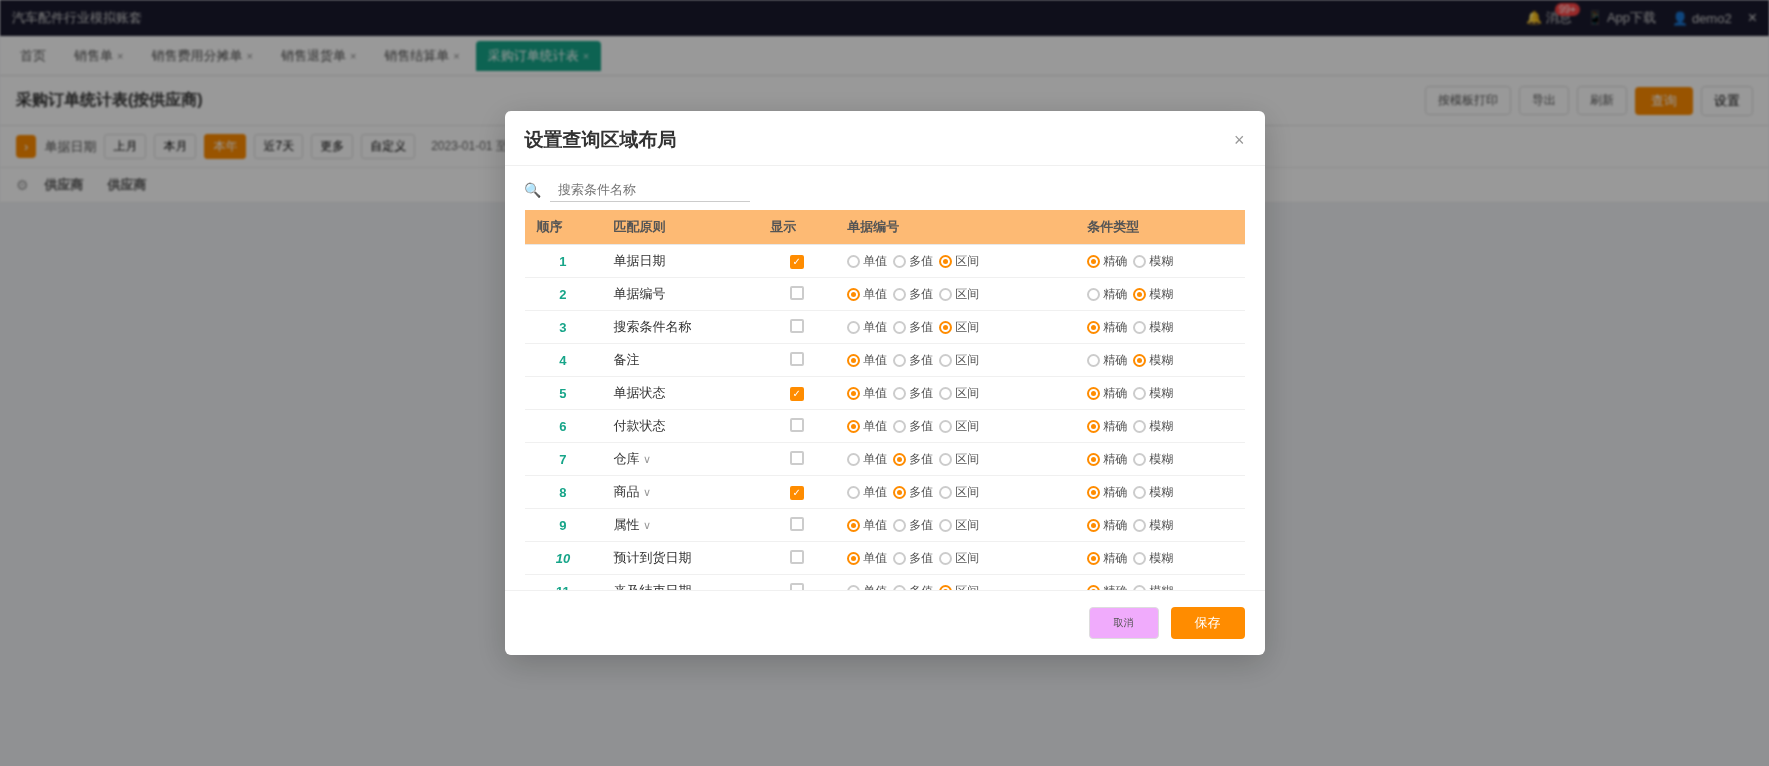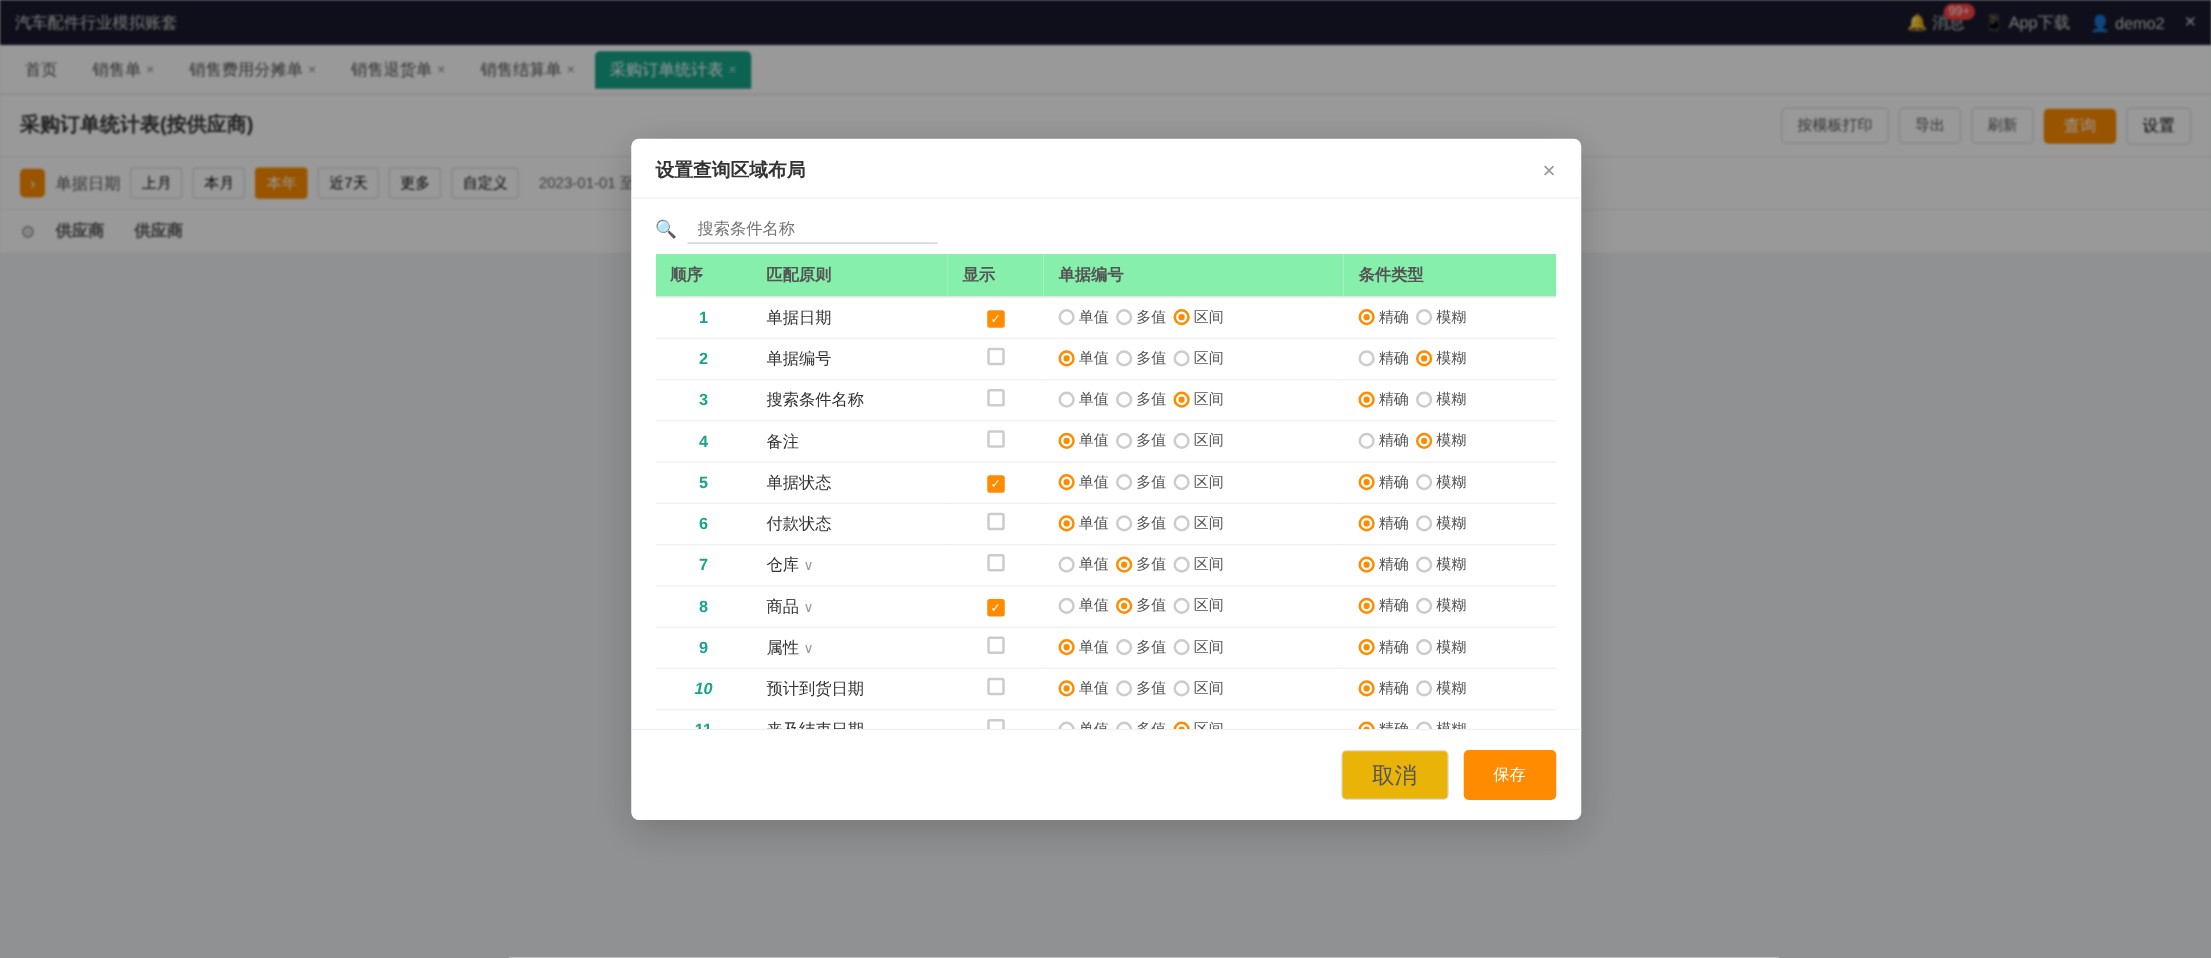--- a/index.html
+++ b/index.html
@@ -147,21 +147,21 @@
       display: flex;
       flex-direction: column;
     }
     .dialog-header {
       display: flex;
       align-items: center;
       justify-content: space-between;
       padding: 16px 20px 12px;
       border-bottom: 1px solid #f0f0f0;
     }
-    .dialog-title { font-size: 15px; font-weight: 600; color: #333; }
+    .dialog-title { font-size: 19px; font-weight: 600; color: #333; }
     .dialog-close { cursor: pointer; font-size: 18px; color: #999; line-height: 1; }
 
     
     .dialog-tabs {
       display: flex;
       gap: 0;
       padding: 0 20px;
       border-bottom: 1px solid #e8e8e8;
       background: #fff;
     }
@@ -193,21 +193,21 @@
     }
     .search-icon { color: #999; font-size: 14px; }
 
     
     .data-table {
       width: 100%;
       border-collapse: collapse;
       font-size: 13px;
     }
     .data-table thead tr {
-      background: #86efac;
+      background: #fdba74;
     }
     .data-table th {
       padding: 8px 12px;
       text-align: left;
       font-weight: 600;
       color: #555;
       border-bottom: 1px solid #e8e8e8;
     }
     .data-table td {
       padding: 7px 12px;
@@ -265,24 +265,24 @@
     .dialog-footer {
       padding: 16px 20px;
       display: flex;
       justify-content: flex-end;
       gap: 12px;
       border-top: 1px solid #f0f0f0;
     }
     .btn-cancel {
       padding: 7px 24px;
       border: 1px solid #ddd;
-      background: #eab308;
+      background: #f0abfc;
       border-radius: 4px;
       cursor: pointer;
-      font-size: 18px;
+      font-size: 10px;
       color: #555;
     }
     .btn-save {
       padding: 7px 24px;
       background: #ff8c00;
       color: #fff;
       border: none;
       border-radius: 4px;
       cursor: pointer;
       font-size: 13px;

